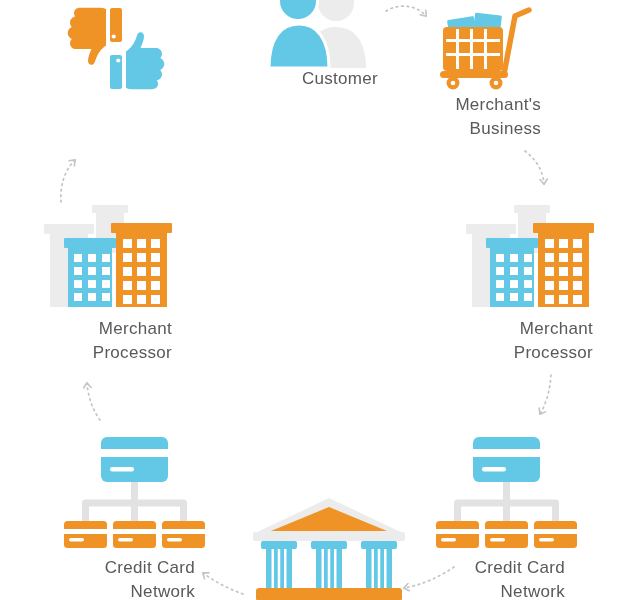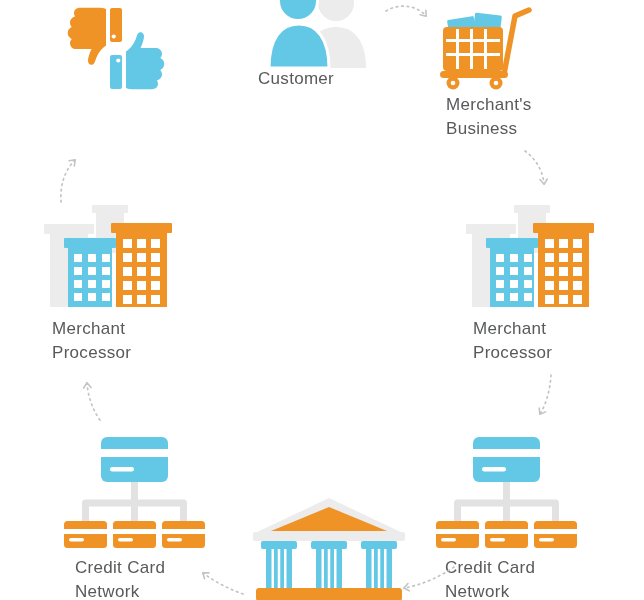--- a/index.html
+++ b/index.html
@@ -3,21 +3,21 @@
 <meta charset="utf-8">
 <title>Diagram</title>
 <style>
   html,body{margin:0;padding:0;background:#fff;}
   .stage{
     position:relative;width:644px;height:600px;overflow:hidden;background:#fff;
     font-family:"Liberation Sans","DejaVu Sans",sans-serif;
   }
   .icon{position:absolute;display:block;}
   .label{
-    position:absolute;text-align:left;color:var(--text,#58595b);
+    position:absolute;text-align:right;color:var(--text,#58595b);
     font-size:17px;line-height:24px;letter-spacing:.3px;white-space:pre-line;
   }
   
   .fb{fill:var(--blue,#63c8e6);}
   .fo{fill:var(--orange,#ef9327);}
   .fg{fill:var(--light-gray,#ececec);}
   .fw{fill:#ffffff;}
   .person-front{stroke:#ffffff;stroke-width:3px;}
   .tree{fill:none;stroke:var(--mid-gray,#e2e2e2);stroke-width:7;stroke-linecap:round;stroke-linejoin:round;}
   .cart-handle{fill:none;stroke:var(--orange,#ef9327);stroke-width:5.5;stroke-linecap:round;stroke-linejoin:round;}
@@ -133,21 +133,21 @@
       <rect x="30" y="27" width="3" height="40"></rect>
       <rect x="44" y="27" width="3" height="40"></rect>
     </g>
     <rect class="fo" x="0" y="69" width="68" height="7" rx="3.5"></rect>
     <path class="cart-handle" d="M64,72 L75,14 L89,8"></path>
     <circle class="fo" cx="13" cy="81" r="6.5"></circle>
       <circle class="fw" cx="13" cy="81" r="2.3"></circle>
     <circle class="fo" cx="56" cy="81" r="6.5"></circle>
       <circle class="fw" cx="56" cy="81" r="2.3"></circle>
   </svg>
-  <div class="label" style="left:446px;top:93px;width:120px">Merchant's
+  <div class="label" style="left:421px;top:93px;width:120px">Merchant's
 Business</div>
 
   <svg class="icon" style="left:464px;top:203px" width="130" height="104" viewBox="0 0 130 104">
       <use href="#sym-buildings"></use>
     </svg>
   <div class="label" style="left:473px;top:317px;width:120px">Merchant
 Processor</div>
 
   <svg class="icon" style="left:436px;top:437px" width="141" height="112" viewBox="0 0 141 112">
       <use href="#sym-ccn"></use>

